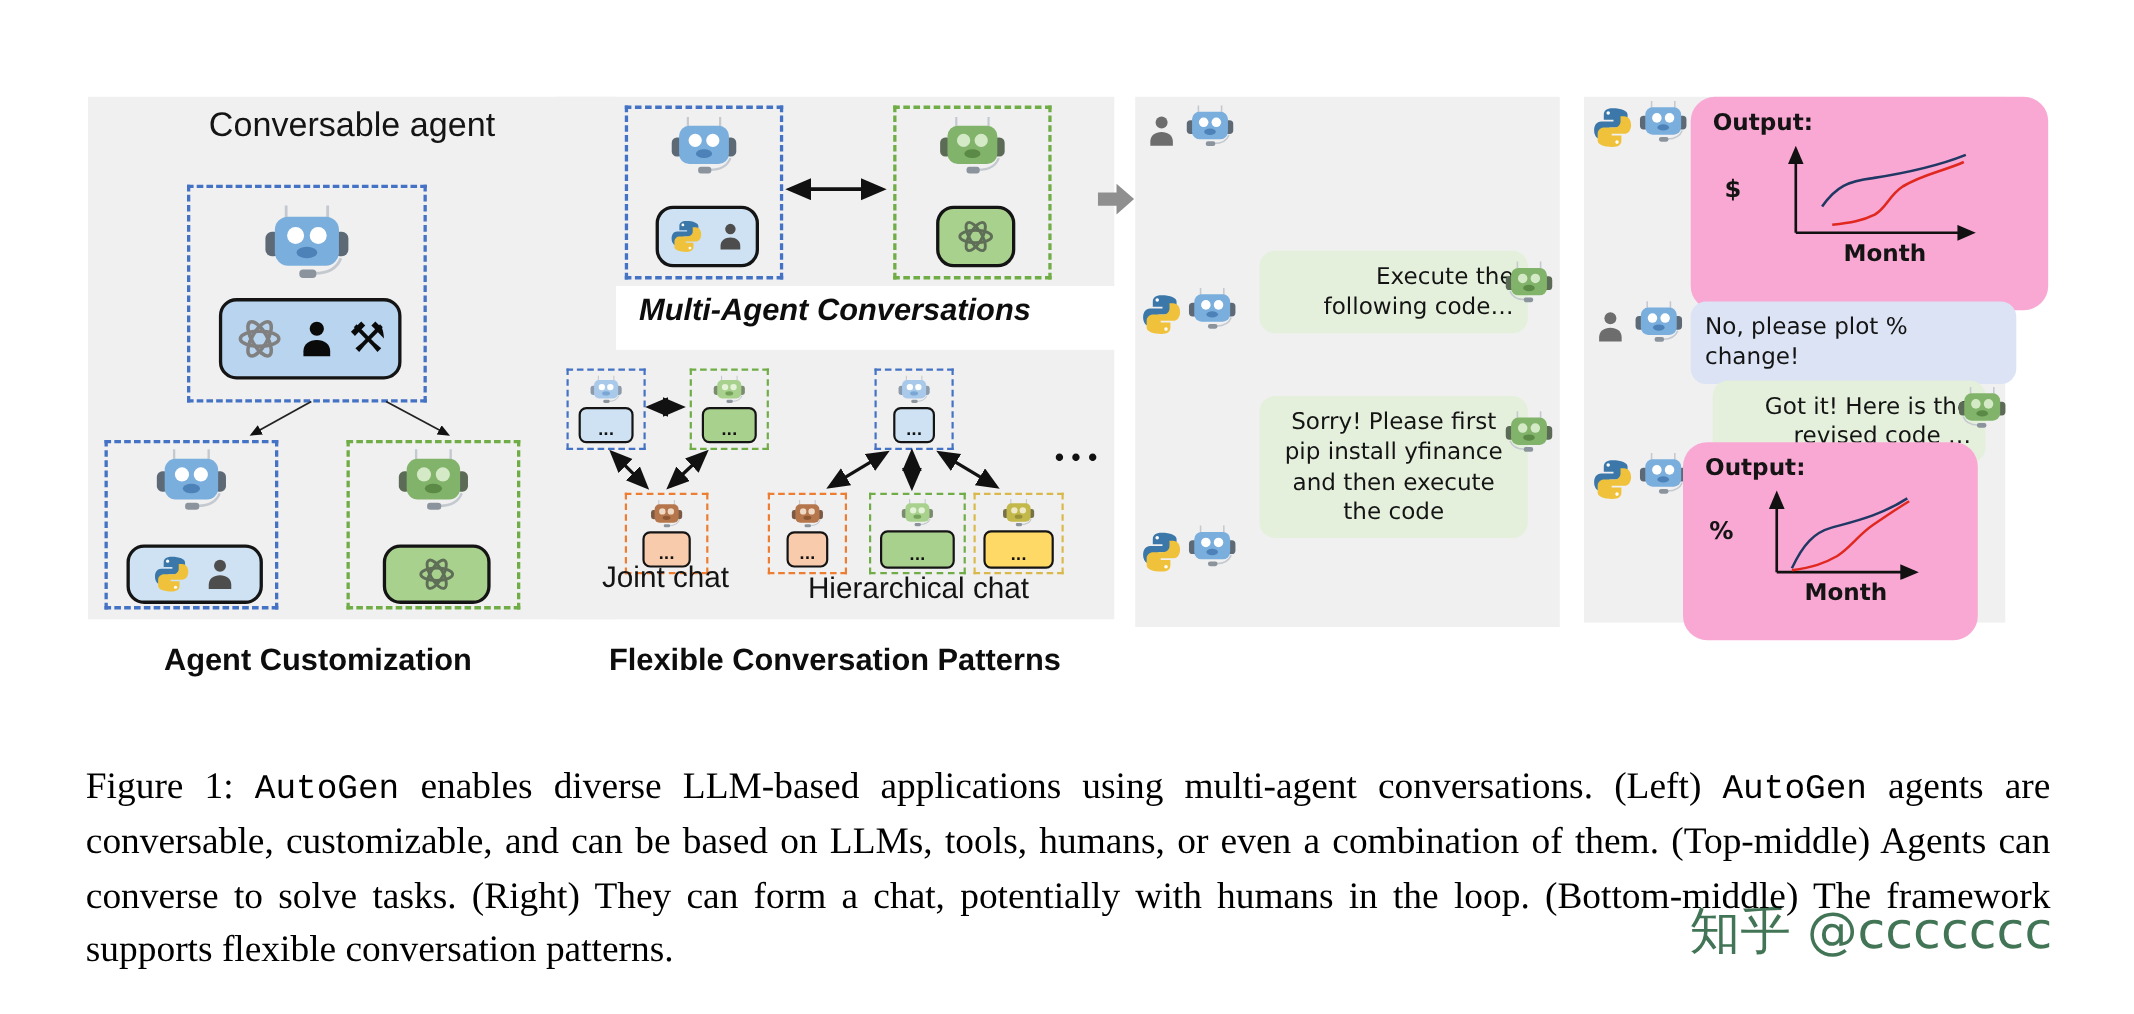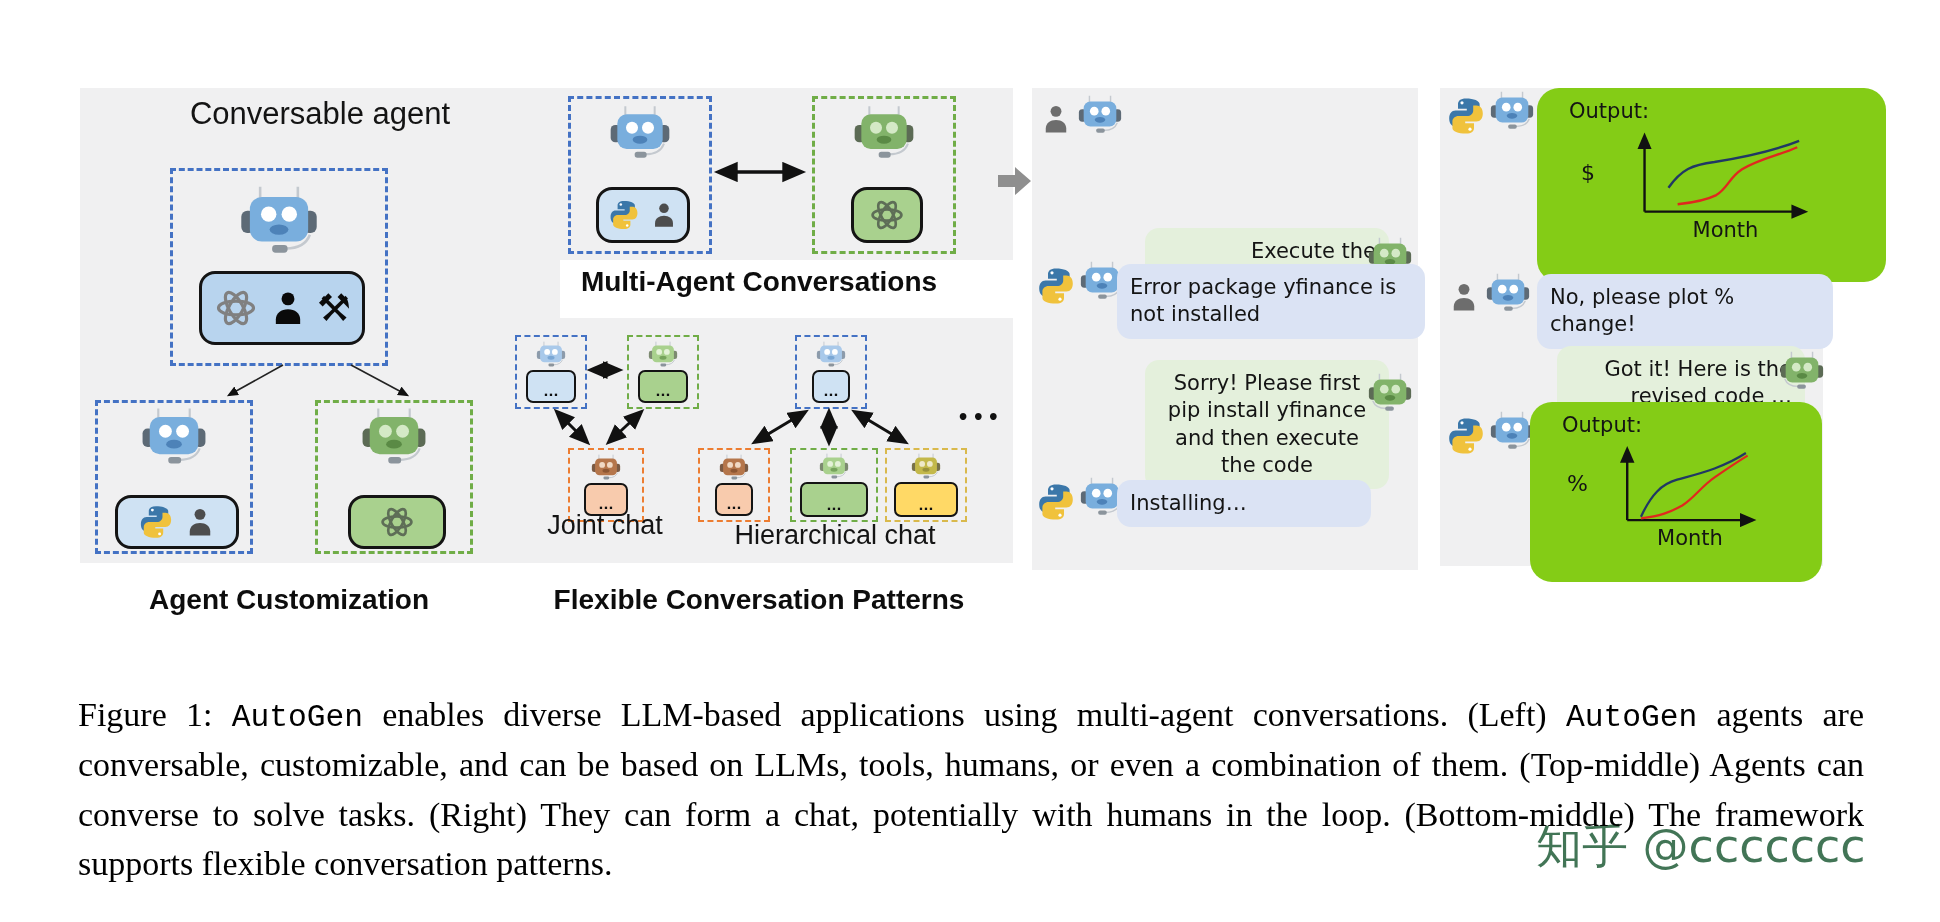--- a/index.html
+++ b/index.html
@@ -38,21 +38,21 @@
                font:400 31px "Liberation Sans",sans-serif;color:#141414;}
   .cap-label{position:absolute;transform:translateX(-50%);white-space:nowrap;
              font:700 28px "Liberation Sans",sans-serif;color:#0d0d0d;}
   .sub-label{position:absolute;transform:translateX(-50%);white-space:nowrap;
              font:400 27px "Liberation Sans",sans-serif;color:#141414;}
   .dots3{position:absolute;font:700 19px "DejaVu Sans",sans-serif;letter-spacing:3px;color:#111;}
   .bubble{position:absolute;border-radius:14px;padding:10px 13px;
           font:400 21px "DejaVu Sans",sans-serif;line-height:1.3;color:#141414;}
   .bubble.blue{background:#dbe3f4;}
   .bubble.green{background:#e4f0dc;text-align:right;}
-  .bubble.outbig{background:#84cc16;border-radius:22px;padding:10px 32px 6px;}
+  .bubble.outbig{background:#f9a8d4;border-radius:22px;padding:10px 20px 6px;font-weight:bold;}
   .out-label{font-size:21px;}
   .chart-row{display:flex;align-items:center;margin-top:2px;}
   .ylab{font-size:22px;width:26px;text-align:right;margin-right:2px;flex:none;}
   .mini-chart{flex:1;height:92px;}
   .xlab{text-align:center;font-size:21px;margin-left:28px;margin-top:-2px;}
   .caption{position:absolute;left:78px;top:656px;width:1786px;text-align:justify;
            font:400 34px "Liberation Serif",serif;line-height:1.45;color:#000;}
   .cap-mono{font-family:"Liberation Mono",monospace;font-size:0.92em;}
   .watermark{position:absolute;left:1536px;top:816px;font:400 46px "DejaVu Sans",sans-serif;
              color:#14532d;opacity:0.8;white-space:nowrap;}
@@ -171,21 +171,21 @@
       <svg class="robot green abs" style="left:30px;top:6px;width:78px;height:56px;" viewBox="0 0 100 84">
           <use href="#sym-robot"></use>
         </svg>
       <div class="chip greenc" style="left:36px;top:88px;width:66px;height:50px;">
         <svg style="width:38px;height:38px;color:#5e6e57;" viewBox="0 0 100 100">
             <use href="#sym-knot"></use>
           </svg>
       </div>
     </div>
   </section>
-  <div class="cap-label" style="left:759px;top:266px;">Multi-Agent Conversations</div>
+  <div class="cap-label" style="left:759px;top:266px;font-style:italic;">Multi-Agent Conversations</div>
 
   <svg class="gray-arrow" width="36" height="38" viewBox="0 0 36 38">
     <polygon points="0,13 17,13 17,5 33,19 17,33 17,25 0,25" fill="#8f8f8f"></polygon>
   </svg>
 
   <section class="panel" style="left:505px;top:318px;width:508px;height:245px;">
 
     <div class="mini-box" style="left:10px;top:17px;width:68px;height:70px;">
       <svg class="robot blue-lt" style="width:40px;height:27px;" viewBox="0 0 100 84">
           <use href="#sym-robot"></use>
@@ -259,34 +259,32 @@
     <svg class="robot green flip abs" style="left:334px;top:148px;width:48px;height:42px;" viewBox="0 0 100 84">
         <use href="#sym-robot"></use>
       </svg>
 
     <svg class="abs" style="left:4px;top:178px;width:40px;height:40px;" viewBox="0 0 100 100">
         <use href="#sym-python"></use>
       </svg>
     <svg class="robot blue abs" style="left:46px;top:172px;width:48px;height:42px;" viewBox="0 0 100 84">
         <use href="#sym-robot"></use>
       </svg>
-    <div class="bubble blue" style="left:85px;top:176px;width:282px;">Error package yfinance is not installed</div>
 
     <div class="bubble green" style="left:113px;top:272px;width:218px;text-align:center;">Sorry! Please first pip install yfinance and then execute the code</div>
     <svg class="robot green flip abs" style="left:334px;top:284px;width:48px;height:42px;" viewBox="0 0 100 84">
         <use href="#sym-robot"></use>
       </svg>
 
     <svg class="abs" style="left:4px;top:394px;width:40px;height:40px;" viewBox="0 0 100 100">
         <use href="#sym-python"></use>
       </svg>
     <svg class="robot blue abs" style="left:46px;top:388px;width:48px;height:42px;" viewBox="0 0 100 84">
         <use href="#sym-robot"></use>
       </svg>
-    <div class="bubble blue" style="left:85px;top:392px;width:228px;">Installing…</div>
   </section>
 
   <section class="panel" style="left:1440px;top:88px;width:383px;height:478px;">
     <svg class="abs" style="left:6px;top:8px;width:40px;height:40px;" viewBox="0 0 100 100">
         <use href="#sym-python"></use>
       </svg>
     <svg class="robot blue abs" style="left:48px;top:2px;width:48px;height:42px;" viewBox="0 0 100 84">
         <use href="#sym-robot"></use>
       </svg>
     <div class="bubble outbig" style="left:97px;top:0px;width:285px;height:178px;">

